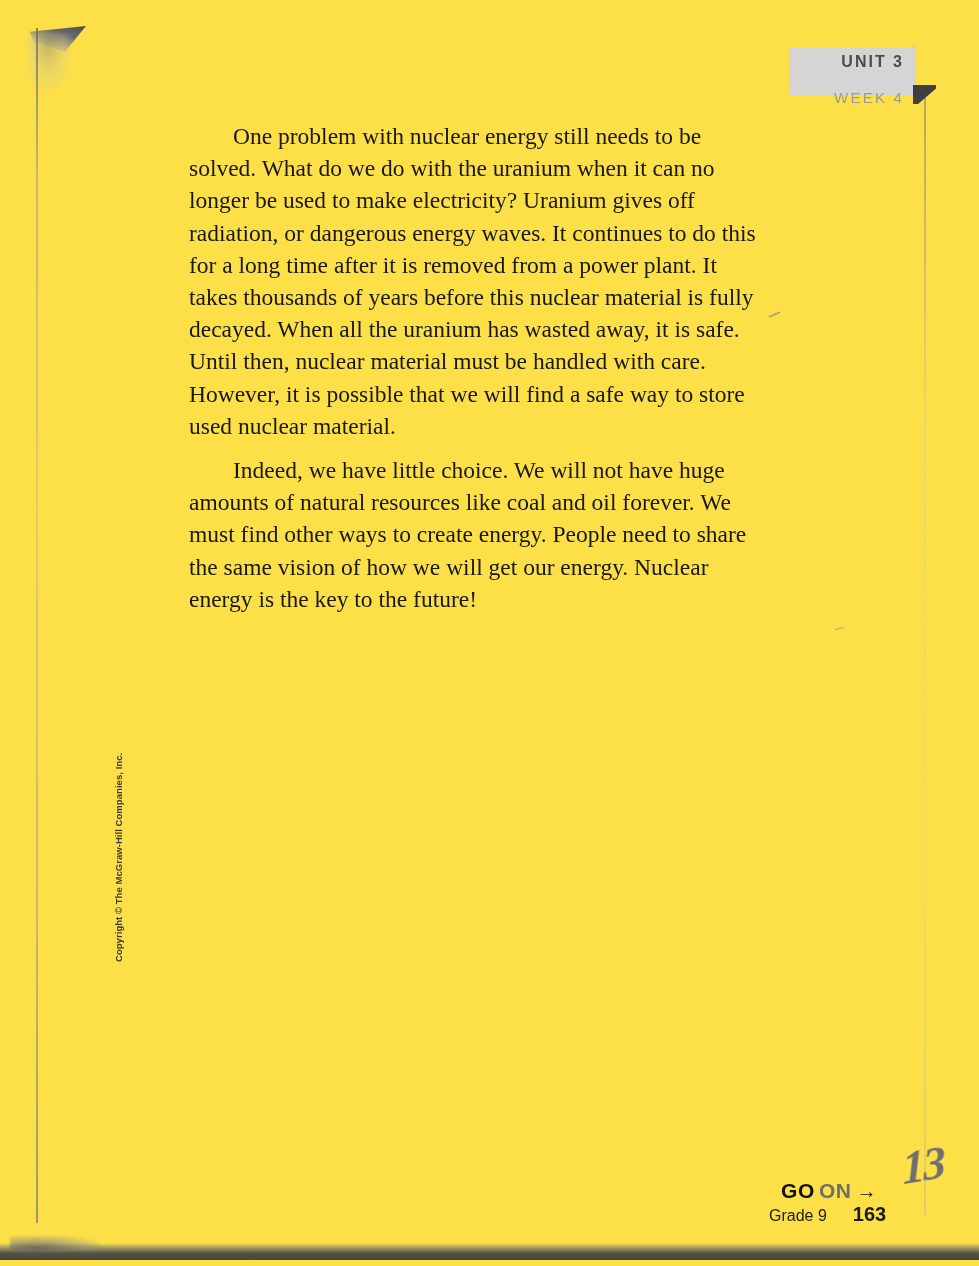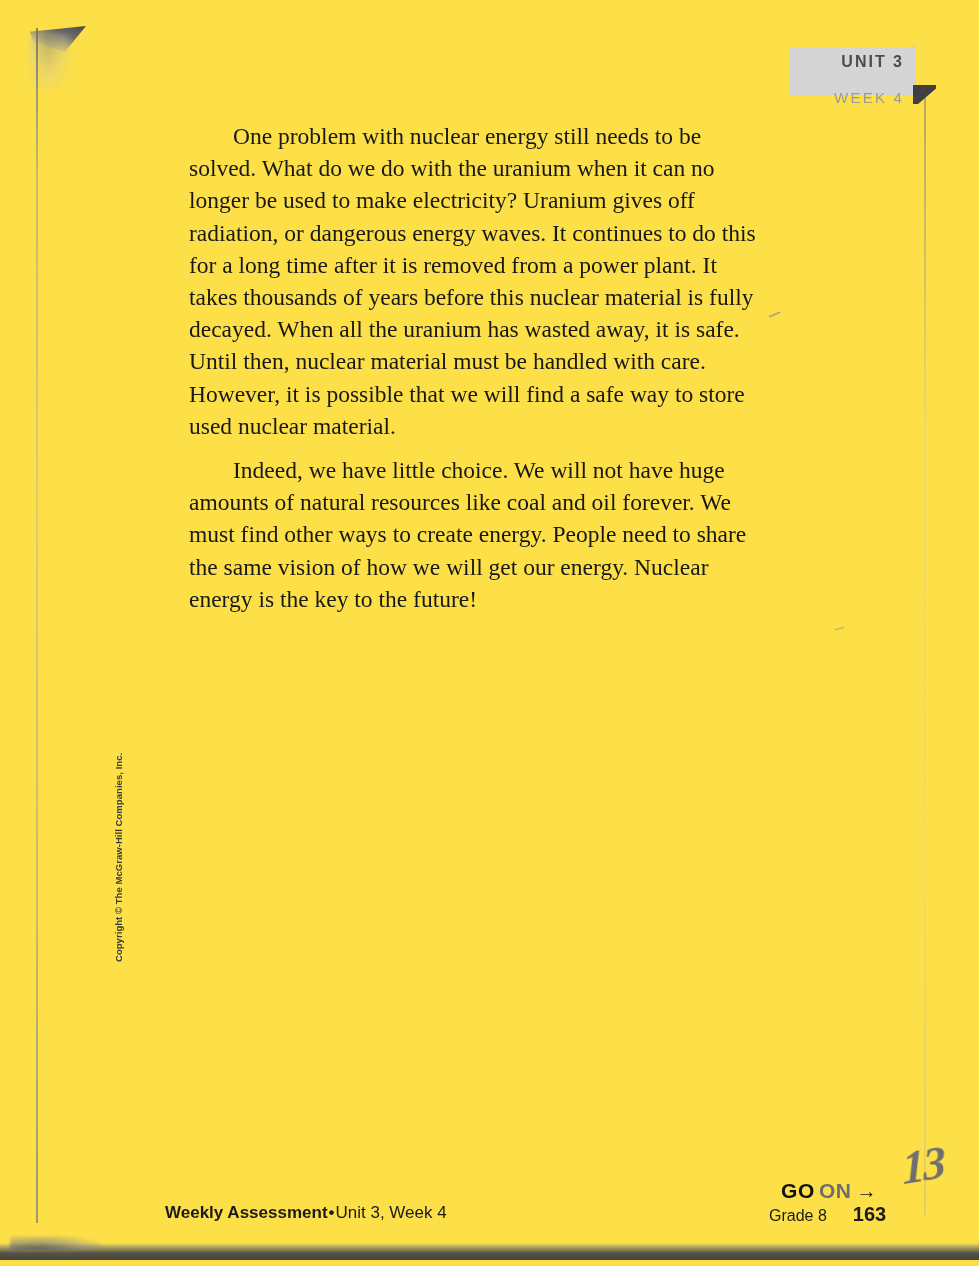--- a/index.html
+++ b/index.html
@@ -269,27 +269,24 @@
   </div>
   <div class="unit-flag"></div>
 
   <div class="body-copy">
     <p>One problem with nuclear energy still needs to be solved. What do we do with the uranium when it can no longer be used to make electricity? Uranium gives off radiation, or dangerous energy waves. It continues to do this for a long time after it is removed from a power plant. It takes thousands of years before this nuclear material is fully decayed. When all the uranium has wasted away, it is safe. Until then, nuclear material must be handled with care. However, it is possible that we will find a safe way to store used nuclear material.</p>
     <p>Indeed, we have little choice. We will not have huge amounts of natural resources like coal and oil forever. We must find other ways to create energy. People need to share the same vision of how we will get our energy. Nuclear energy is the key to the future!</p>
   </div>
 
   <div class="copyright">Copyright © The McGraw-Hill Companies, Inc.</div>
 
-  <div class="footer-left">
-    <span class="strong">Weekly Assessment</span><span class="sep">•</span><span class="light">Unit 3, Week 4</span>
-  </div>
 
   <div class="goon">
     <span class="go">GO</span><span class="on">ON</span><span class="arrow">→</span>
   </div>
 
   <div class="handwritten">13</div>
 
   <div class="grade-line">
-    <span>Grade 8</span><span class="pagenum">163</span>
+    <span>Grade 9</span><span class="pagenum">163</span>
   </div>
 
 </div>
 
 </body></html>

